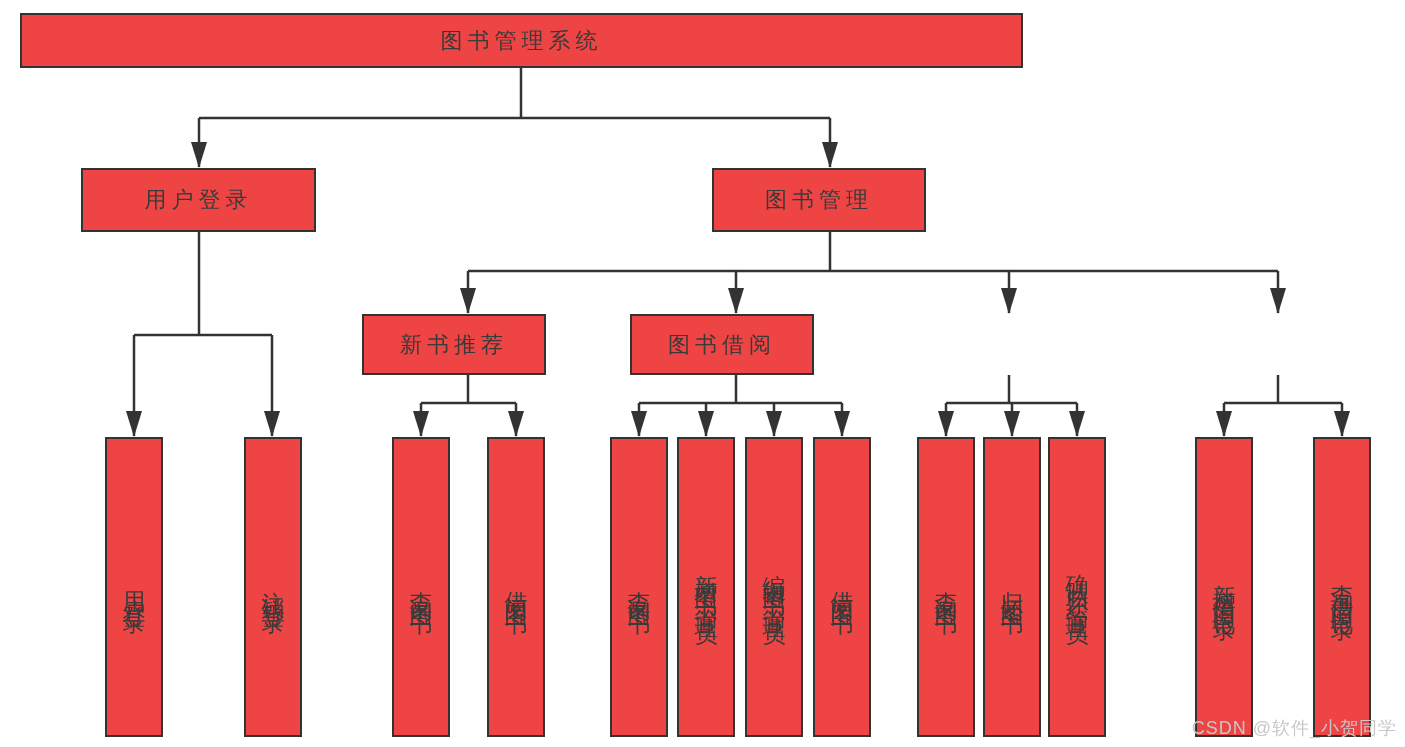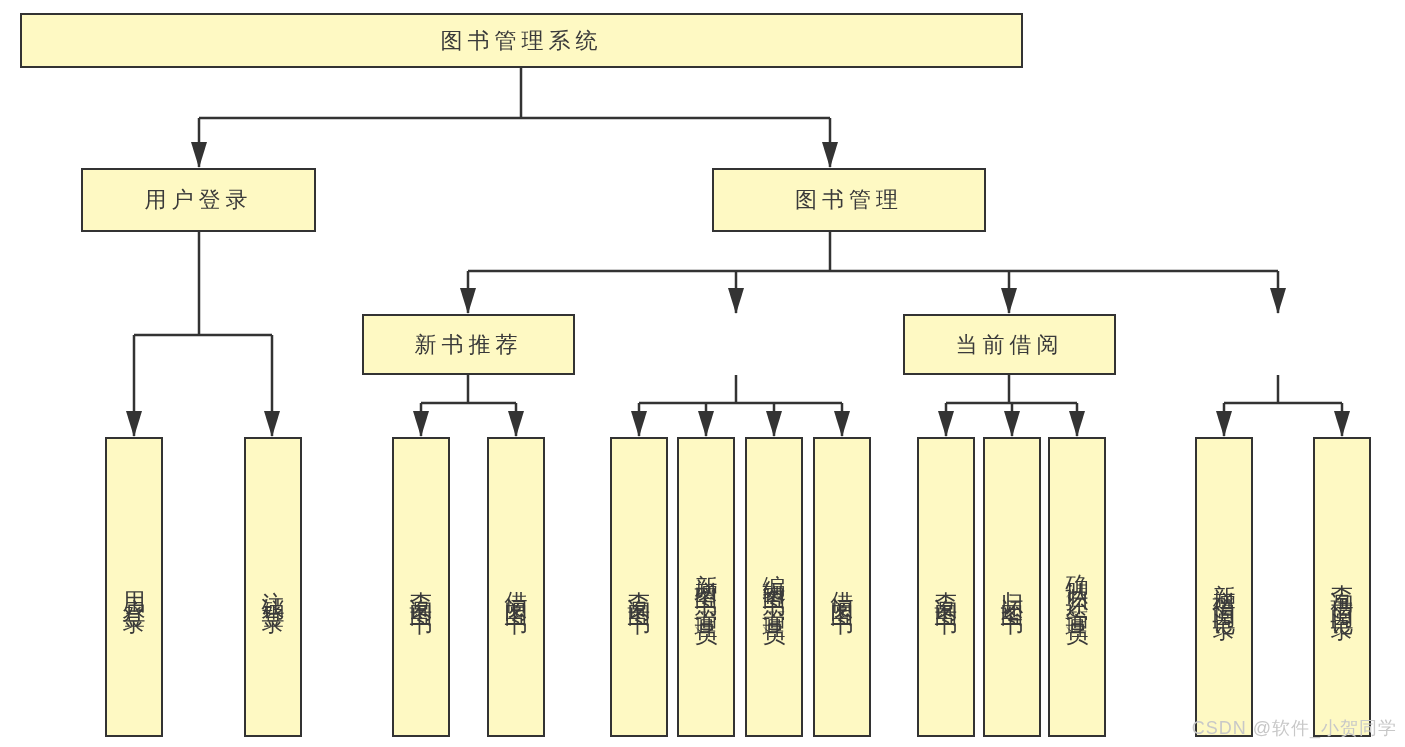--- a/index.html
+++ b/index.html
@@ -2,32 +2,32 @@
 <html><head>
 <meta charset="utf-8">
 <style>
   html,body{margin:0;padding:0;background:#ffffff;}
   .canvas{
     position:relative;width:1405px;height:747px;background:#ffffff;overflow:hidden;
     font-family:"Liberation Sans","DejaVu Sans",sans-serif;color:#3a3a3a;
   }
   .connectors{position:absolute;left:0;top:0;width:1405px;height:747px;}
   .box{
-    position:absolute;box-sizing:border-box;border:2.5px solid #333333;background:#fef9c3;
+    position:absolute;box-sizing:border-box;border:2.5px solid #333333;background:#ef4444;
     display:flex;align-items:center;justify-content:center;
   }
   .box.h span{font-size:22px;letter-spacing:5px;white-space:nowrap;color:#3a3a3a;}
   .box.v span{
     writing-mode:vertical-lr;text-orientation:mixed;
     font-size:23px;letter-spacing:7px;line-height:1;color:#3a3a3a;white-space:nowrap;
   }
   .root-box   {left:20px;  top:13px;  width:1003px;height:55px;}
   .l2-a       {left:81px;  top:168px; width:235px; height:64px;}
-  .l2-b       {left:712px; top:168px; width:274px; height:64px;}
-  .l3         {top:314px;  width:213px;height:61px;justify-content:center;}
+  .l2-b       {left:712px; top:168px; width:214px; height:64px;}
+  .l3         {top:314px;  width:184px;height:61px;justify-content:center;}
   .l3-a{left:362px;} .l3-b{left:630px;} .l3-c{left:903px;} .l3-d{left:1172px;}
   .leaf       {top:437px;  width:58px; height:300px;}
   .watermark{
     position:absolute;right:8px;top:716px;font-size:18px;letter-spacing:1px;
     color:#c8c8c8;white-space:nowrap;
   }
 </style>
 </head>
 <body>
 
@@ -90,22 +90,22 @@
   <div class="box h l2-a">
     <span>用户登录</span>
   </div>
   <div class="box h l2-b">
     <span>图书管理</span>
   </div>
 
   <div class="box h l3 l3-a">
     <span>新书推荐</span>
   </div>
-  <div class="box h l3 l3-c">
-    <span>当前借阅</span>
+  <div class="box h l3 l3-b">
+    <span>图书借阅</span>
   </div>
 
   <div class="box v leaf" style="left:105px;">
     <span>用户登录</span>
   </div>
   <div class="box v leaf" style="left:244px;">
     <span>注销登录</span>
   </div>
   <div class="box v leaf" style="left:392px;">
     <span>查询图书</span>

